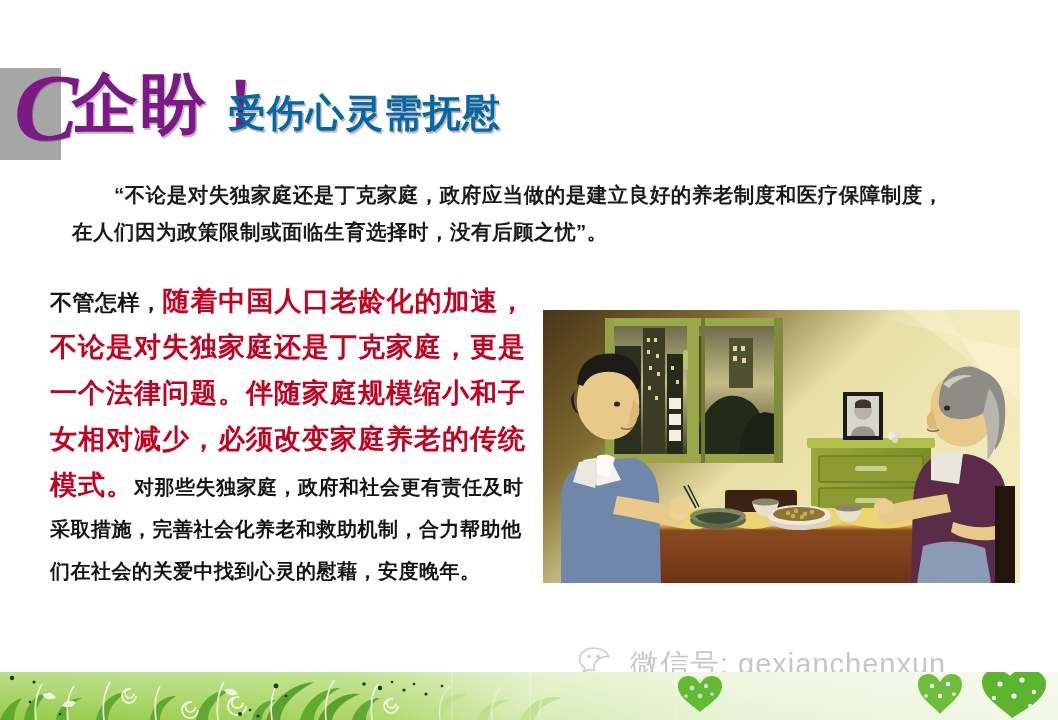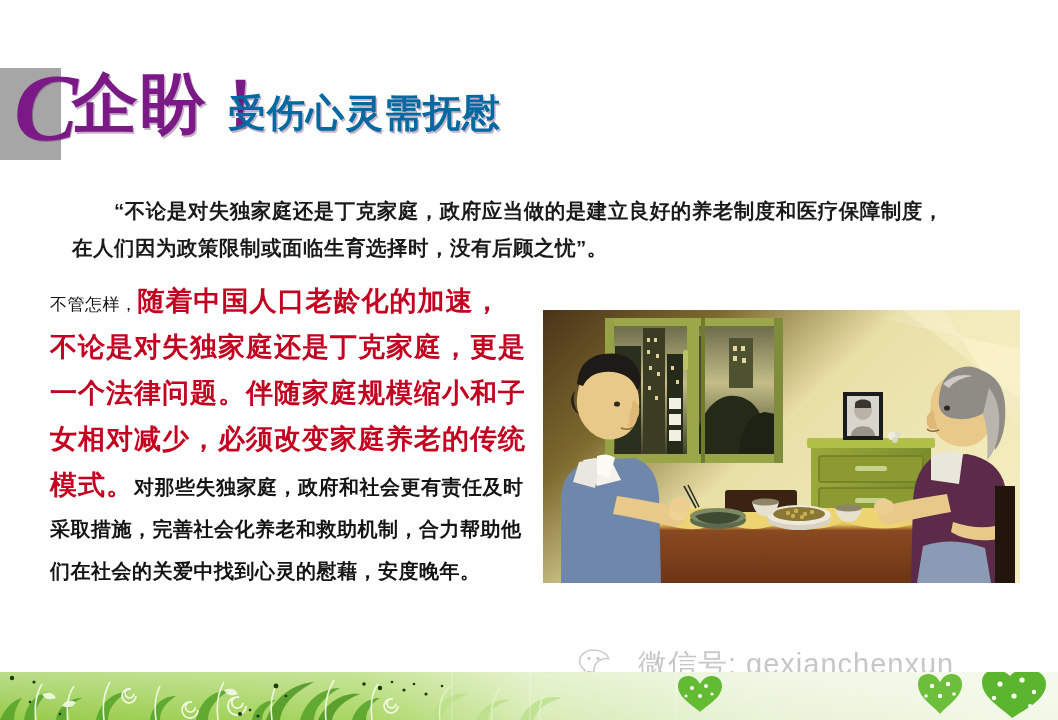--- a/index.html
+++ b/index.html
@@ -76,34 +76,33 @@
   #quote-block {
     position: absolute;
     left: 72px;
     top: 176px;
     width: 900px;
     font-size: 20.5px;
     font-weight: bold;
     line-height: 37px;
     color: #1a1a1a;
     letter-spacing: .5px;
-    margin-top: 16px;
   }
   #quote-block .ind { padding-left: 42px; }
 
   
   #body-block {
     position: absolute;
     left: 50px;
     top: 280px;
     width: 478px;
   }
   .para-lead {
-    font-size: 17px;
-    font-weight: normal;
+    font-size: 22px;
+    font-weight: bold;
     color: #141414;
     letter-spacing: .5px;
   }
   .para-red {
     font-size: 27px;
     font-weight: bold;
     color: #C3001F;
     line-height: 42px;
     letter-spacing: 1px;
   }
@@ -129,22 +128,22 @@
     background: #3d2b16;
   }
   #illustration svg { display: block; }
 
   
   #watermark {
     position: absolute;
     left: 578px;
     top: 645px;
     display: flex;
-    align-items: flex-end;
-    gap: 20px;
+    align-items: flex-start;
+    gap: 12px;
     color: #c9c9c9;
     white-space: nowrap;
     pointer-events: none;
   }
   #watermark .wm-text {
     font-size: 29px;
     letter-spacing: 1px;
     color: #c7c7c7;
   }
 

